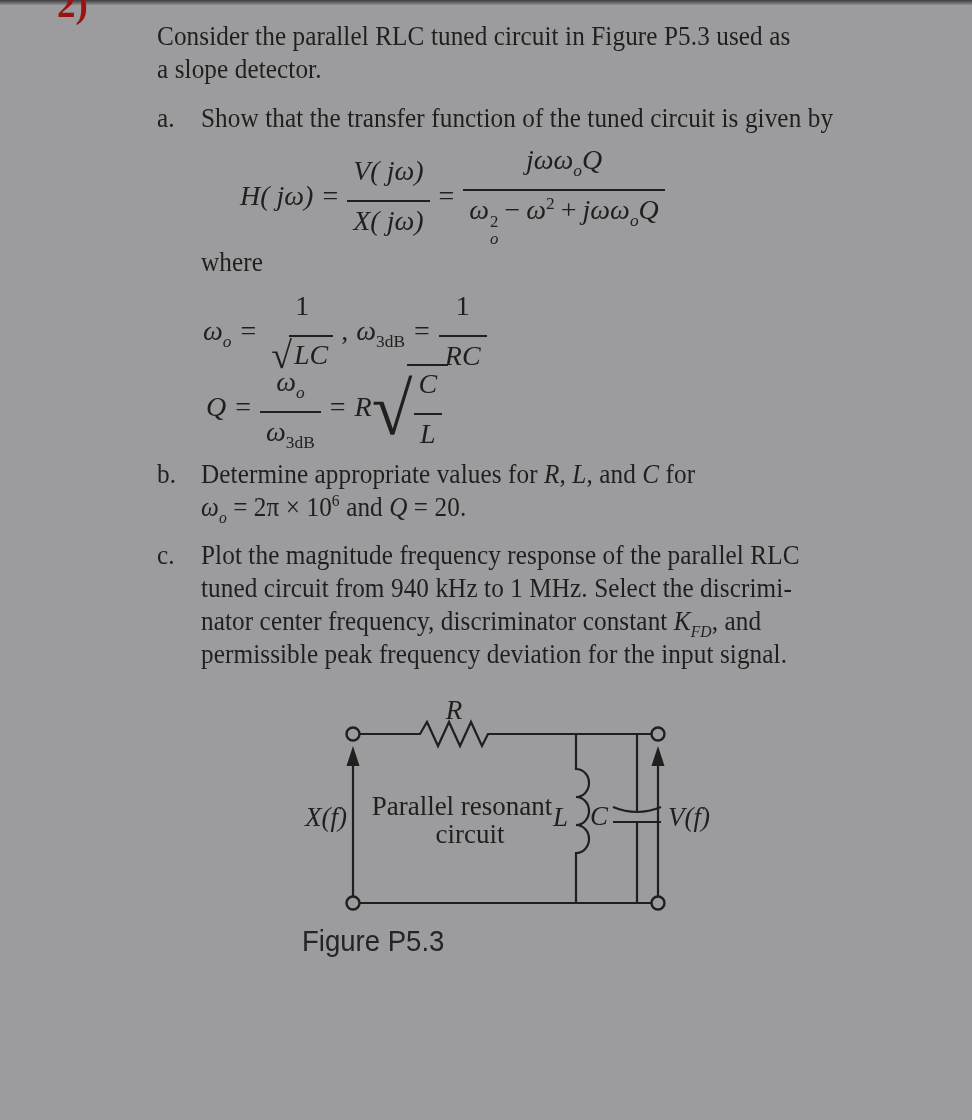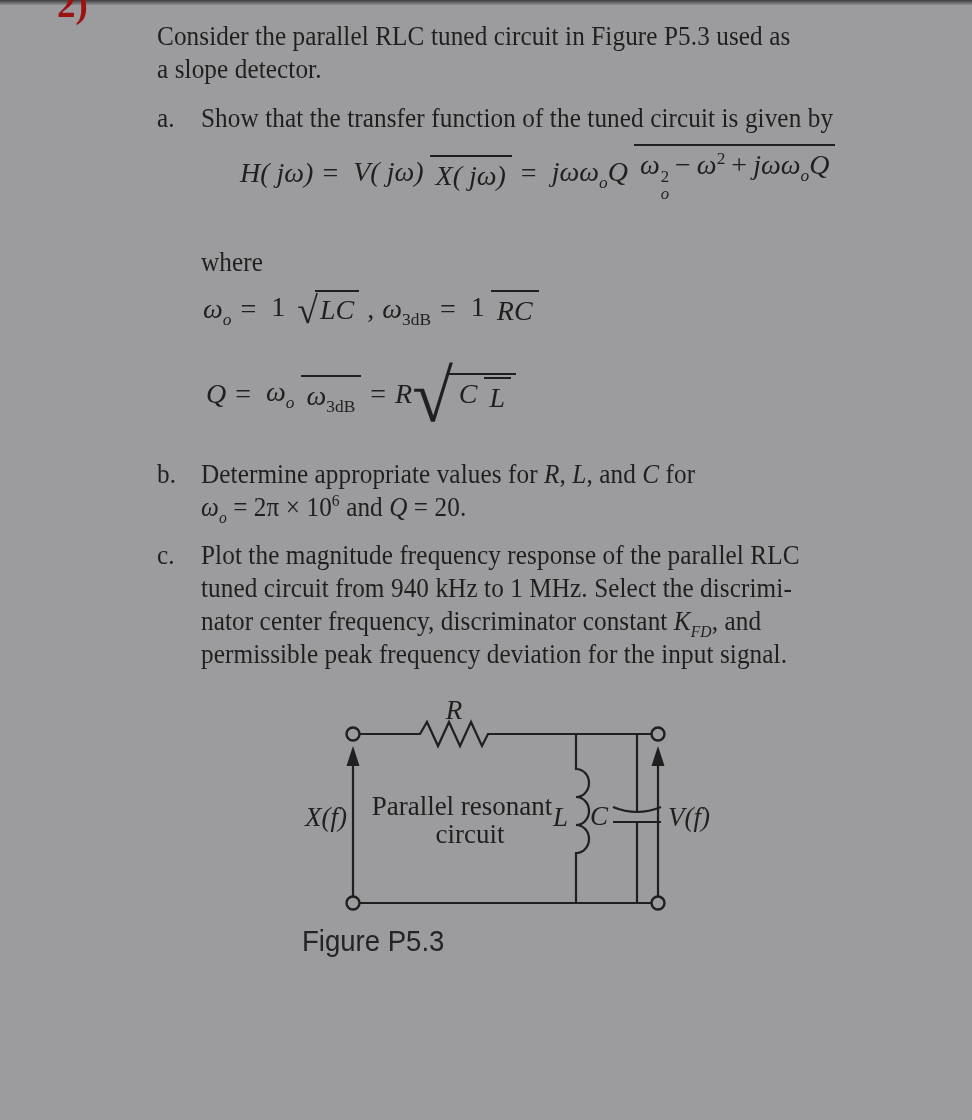--- a/index.html
+++ b/index.html
@@ -15,23 +15,23 @@
   .tl{position:absolute;font-size:28px;white-space:nowrap;
       transform:scaleX(0.9);transform-origin:0 0;letter-spacing:.1px;}
   .it{font-style:italic;}
   .rm{font-style:normal;}
   sub,sup{font-size:62%;line-height:0;}
   
   .formula{position:absolute;display:flex;align-items:center;
     font-size:28px;font-style:italic;white-space:nowrap;}
   .mo{font-style:normal;margin:0 9px;}
   .mo2{font-style:normal;margin:0 6px;}
-  .frac{display:inline-flex;align-items:center;text-align:center;}
+  .frac{display:inline-flex;flex-direction:column;align-items:center;text-align:center;}
   .frac .num{display:block;padding:0 6px 3px;}
-  .frac .den{display:block;border-top:2px solid #1f1f1f;padding:3px 6px 0;}
+  .frac .den{display:block;border-top:2px solid #1f1f1f;padding:3px 6px 0;margin-top:10px;}
   .grp{white-space:nowrap;}
   .ssk{display:inline-flex;flex-direction:column;align-items:flex-start;
     font-size:60%;line-height:1.05;vertical-align:-0.45em;margin-left:1px;}
   .sqrt{display:inline-flex;align-items:center;}
   .rsign{font-style:normal;line-height:0.8;margin-right:-3px;}
   .rsign.med{font-size:135%;position:relative;top:2px;}
   .rsign.big{font-size:265%;position:relative;top:3px;margin-right:-5px;}
   .rad{border-top:2.2px solid #1f1f1f;padding:2px 5px 0;font-family:Liberation Serif, serif;}
   .rad .frac{font-size:100%;}
   .prob-num{position:absolute;left:57px;top:-17px;font-size:37px;font-weight:bold;

